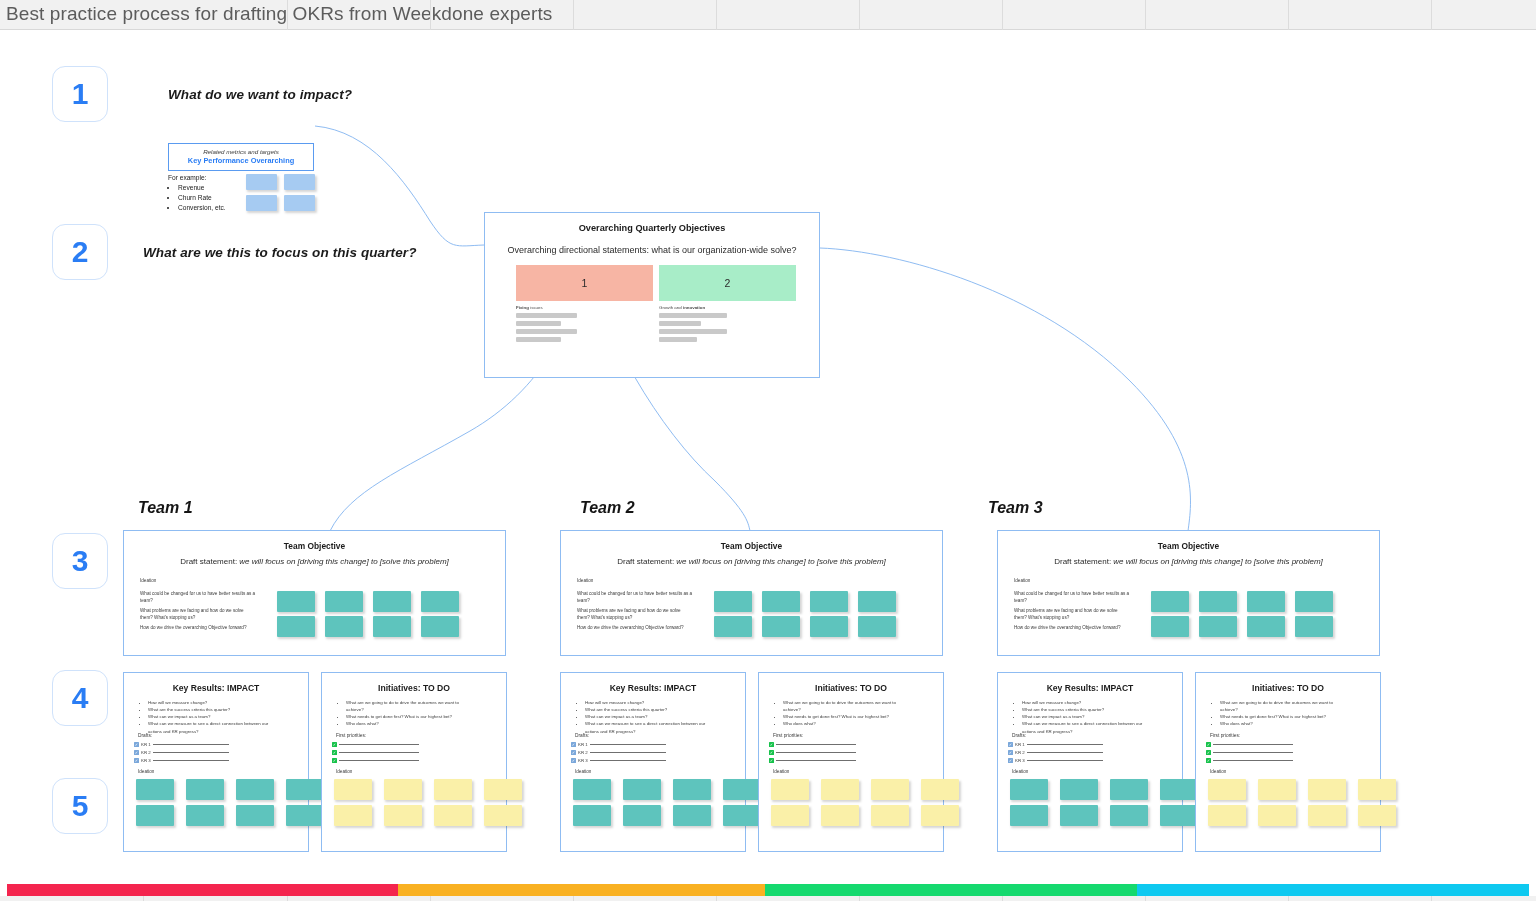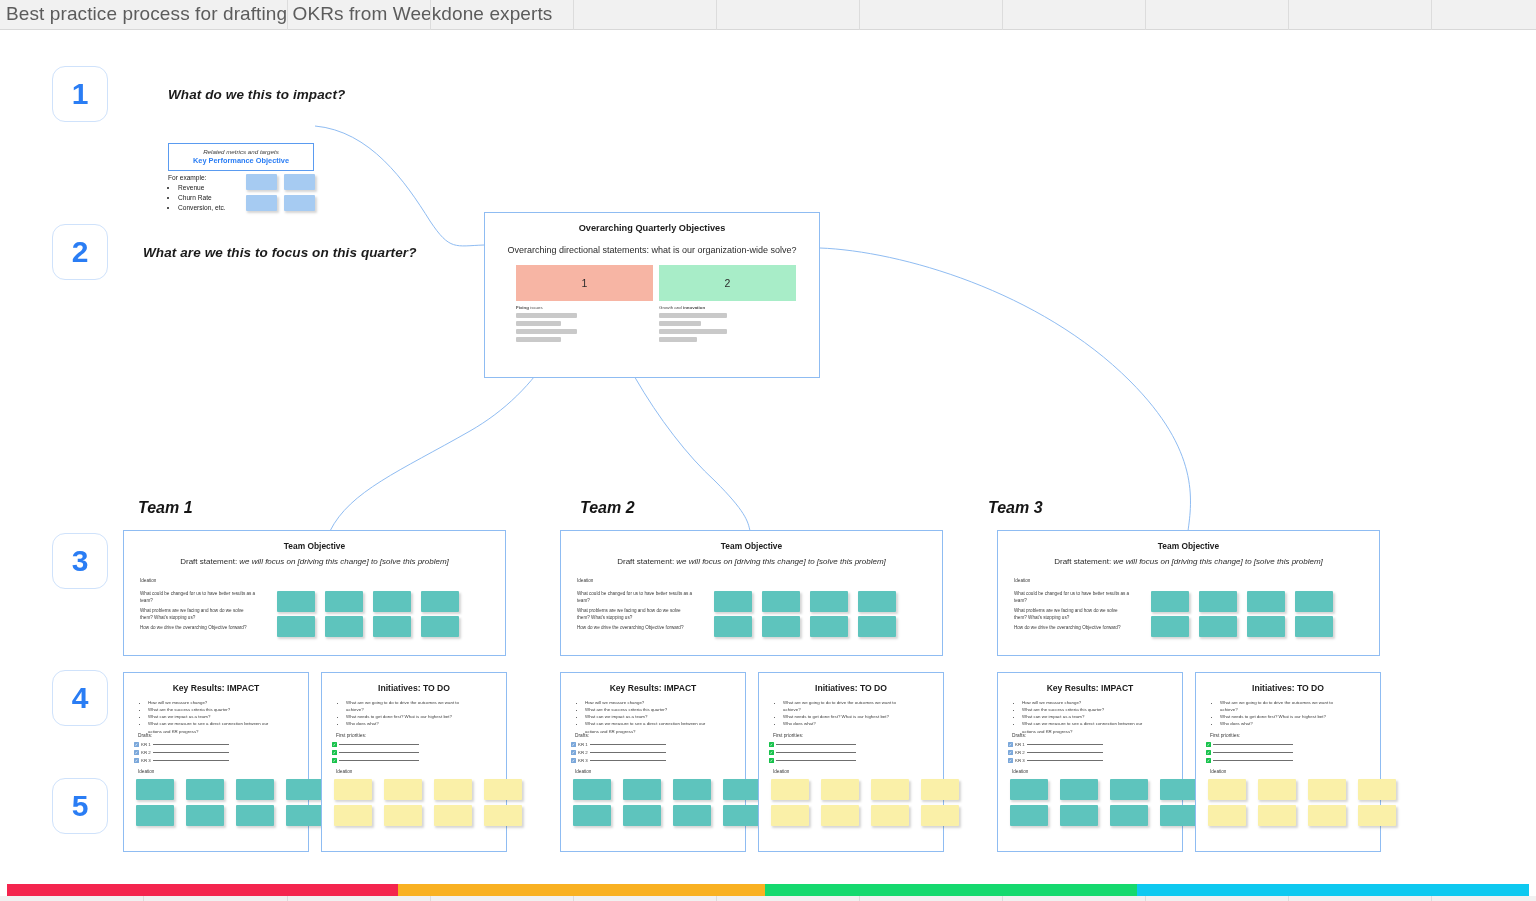--- a/index.html
+++ b/index.html
@@ -168,25 +168,25 @@
     </svg>
 
     <div id="steps">
         <div class="step" style="left: 52px; top: 35px;">1</div>
         <div class="step" style="left: 52px; top: 193px;">2</div>
         <div class="step" style="left: 52px; top: 502px;">3</div>
         <div class="step" style="left: 52px; top: 639px;">4</div>
         <div class="step" style="left: 52px; top: 747px;">5</div>
       </div>
 
-    <div class="q-heading" style="left:168px; top:56px;">What do we this to impact?</div>
+    <div class="q-heading" style="left:168px; top:56px;">What do we want to impact?</div>
 
     <div class="kpi-box">
       <div class="kpi-sub">Related metrics and targets</div>
-      <div class="kpi-main">Key Performance Objective</div>
+      <div class="kpi-main">Key Performance Overarching</div>
     </div>
 
     <div class="example-wrap">
       <div class="example-title">For example:</div>
       <ul class="example-list" id="example-list">
           <li>Revenue</li>
           <li>Churn Rate</li>
           <li>Conversion, etc.</li>
         </ul>
     </div>

